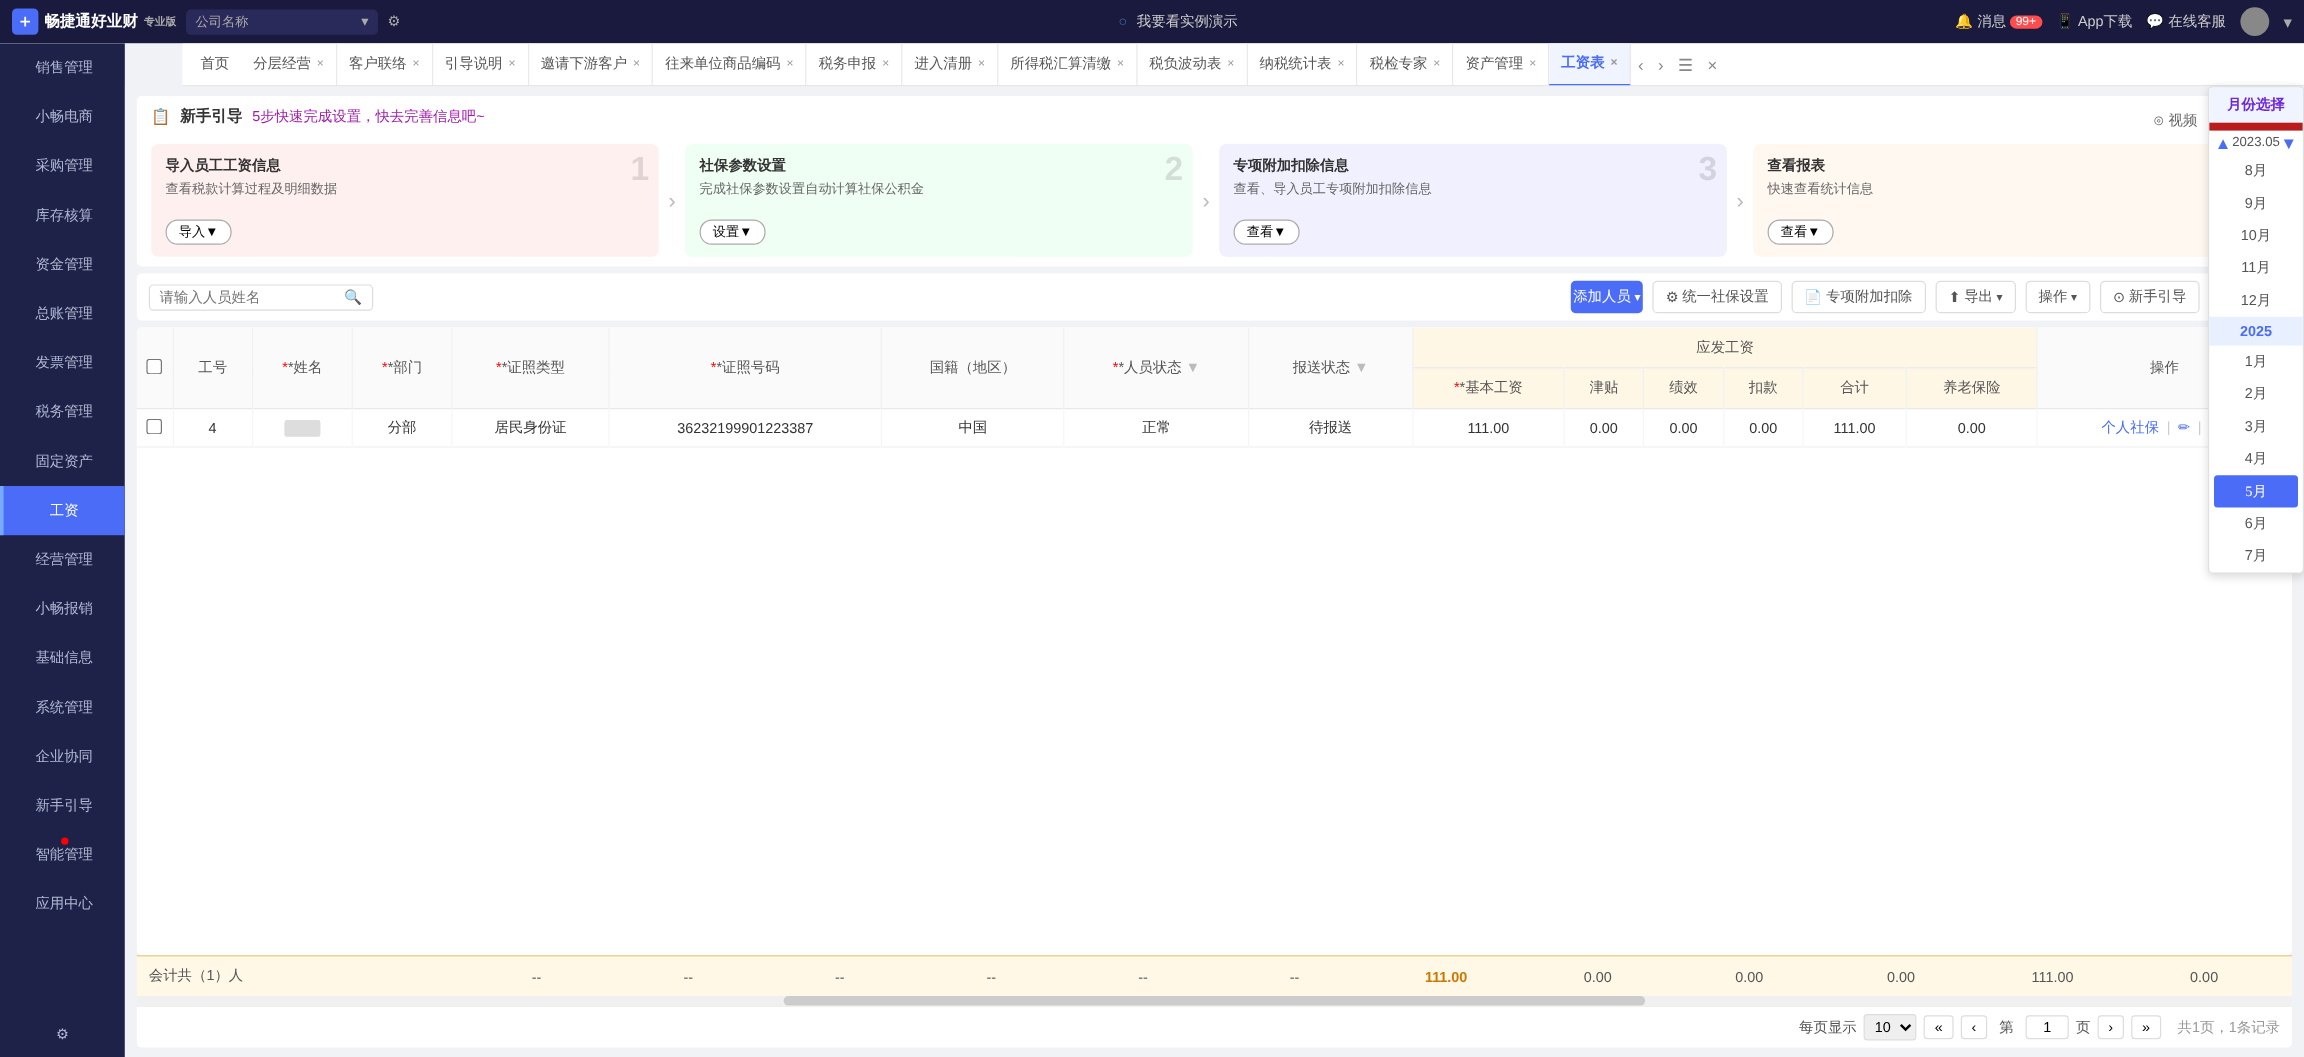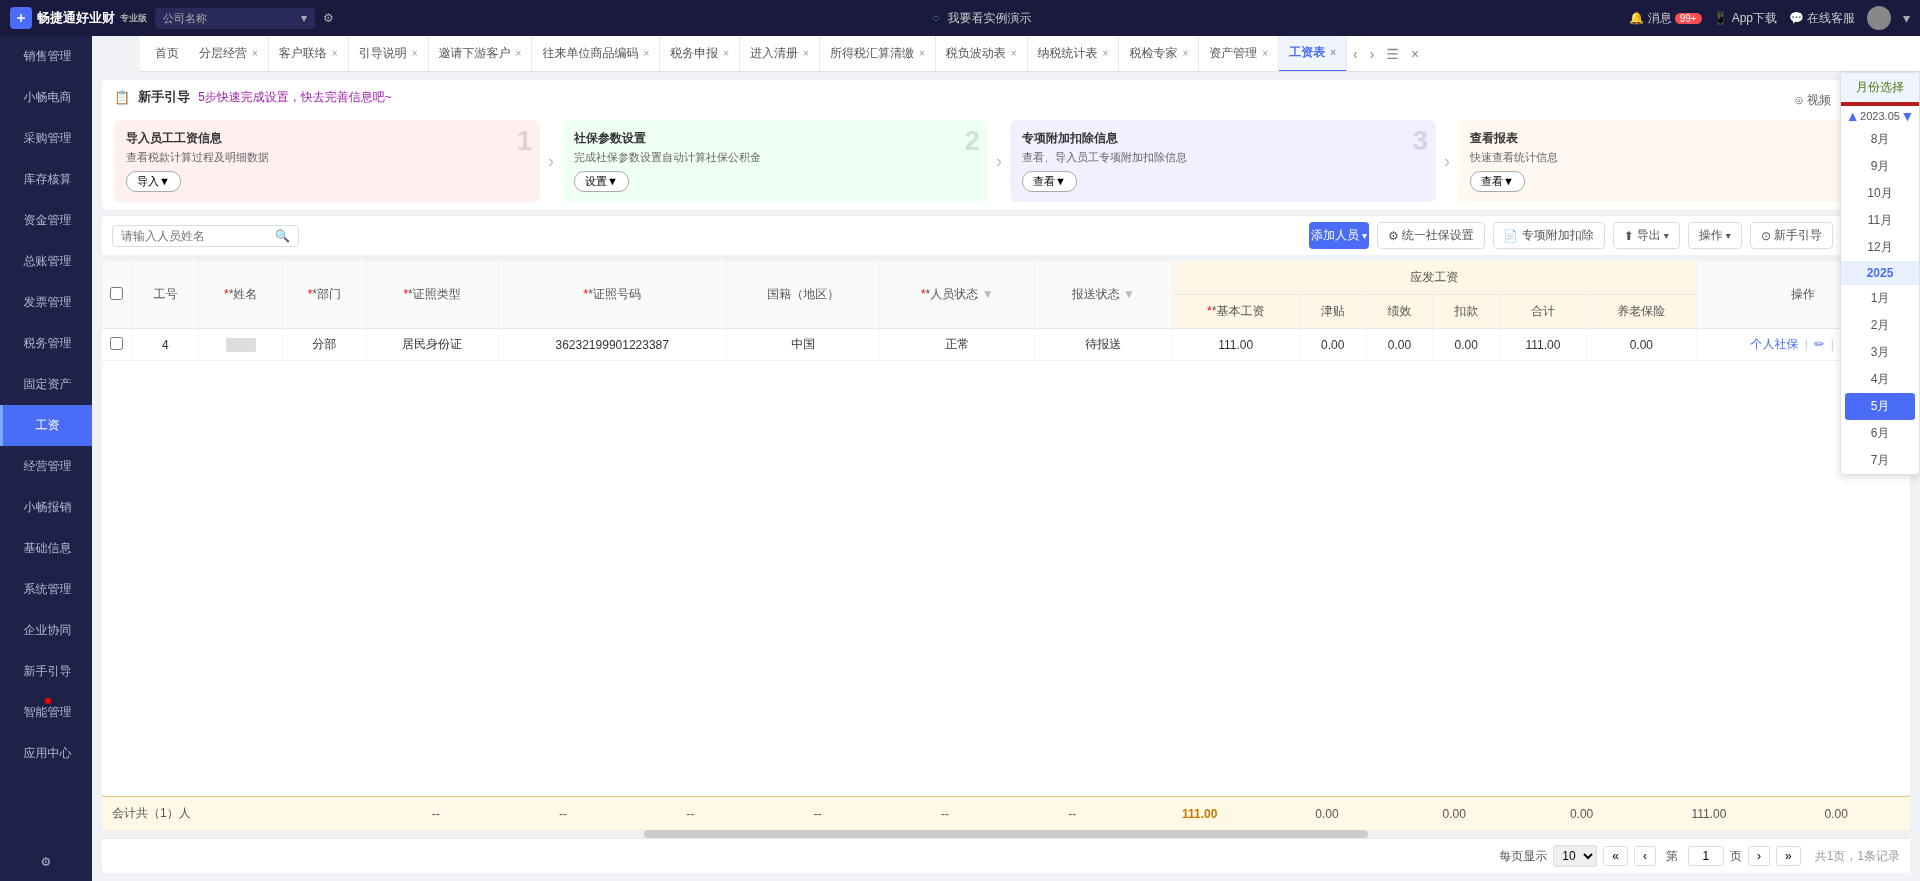--- a/index.html
+++ b/index.html
@@ -15,21 +15,21 @@
     .top-bar-center { display: flex; align-items: center; gap: 8px; color: #ccc; font-size: 12px; }
     .top-bar-right { display: flex; align-items: center; gap: 12px; color: #ccc; font-size: 12px; }
     .notification-badge { background: #ff4d4f; color: #fff; border-radius: 10px; padding: 0 5px; font-size: 10px; }
     .top-bar-right-item { display: flex; align-items: center; gap: 3px; cursor: pointer; }
     .user-avatar { width: 24px; height: 24px; border-radius: 50%; background: #888; }
 
     
     .main-layout { display: flex; flex: 1; overflow: hidden; }
 
     
-    .sidebar { width: 92px; background: #1e2248; display: flex; flex-direction: column; flex-shrink: 0; overflow-y: auto; }
+    .sidebar { width: 104px; background: #1e2248; display: flex; flex-direction: column; flex-shrink: 0; overflow-y: auto; }
     .sidebar-item { padding: 12px 5px; text-align: center; color: #b0b8d4; font-size: 12px; cursor: pointer; border-left: 3px solid transparent; }
     .sidebar-item.active { background: #4a6cf7; color: #fff; border-left-color: #7af; }
     .sidebar-gear { margin-top: auto; padding: 12px 5px; text-align: center; color: #b0b8d4; cursor: pointer; }
 
     
     .tab-bar { height: 36px; background: #fff; display: flex; align-items: center; border-bottom: 1px solid #e0e0e0; flex-shrink: 0; padding: 0 5px; overflow: hidden; margin-left: 48px; }
     .tab-item { display: flex; align-items: center; height: 36px; padding: 0 10px; font-size: 12px; color: #555; border-right: 1px solid #e8e8e8; cursor: pointer; white-space: nowrap; flex-shrink: 0; }
     .tab-item.active { background: #f0f4ff; color: #4a6cf7; font-weight: bold; border-bottom: 2px solid #4a6cf7; }
     .tab-close { margin-left: 5px; color: #999; font-size: 10px; cursor: pointer; }
     .tab-nav-btn { padding: 0 6px; cursor: pointer; color: #888; font-size: 14px; }
@@ -44,21 +44,21 @@
     .guide-steps { display: flex; align-items: center; gap: 8px; }
     .guide-step { border-radius: 6px; padding: 10px 12px; flex: 1; position: relative; min-height: 80px; display: flex; flex-direction: column; justify-content: space-between; }
     .guide-step-1 { background: #fff0f0; }
     .guide-step-2 { background: #f0fff4; }
     .guide-step-3 { background: #f0f0ff; }
     .guide-step-4 { background: #fff8f0; }
     .guide-step-5 { background: #f8f0ff; }
     .guide-step-number { font-size: 28px; font-weight: bold; opacity: 0.15; position: absolute; right: 8px; top: 5px; }
     .guide-step-title { font-size: 12px; font-weight: bold; color: #333; }
     .guide-step-desc { font-size: 11px; color: #666; margin-top: 3px; }
-    .guide-step-btn { margin-top: 6px; }
+    .guide-step-btn { margin-top: 18px; }
     .guide-step-btn button { font-size: 11px; padding: 2px 10px; border: 1px solid #aaa; border-radius: 10px; background: #fff; cursor: pointer; }
     .guide-arrow { color: #bbb; font-size: 18px; flex-shrink: 0; }
     .guide-title-sub { font-size: 12px; color: #a21caf; font-weight: normal; }
     .guide-header { display: flex; align-items: center; justify-content: space-between; margin-bottom: 8px; }
     .guide-header-right { display: flex; gap: 10px; color: #666; font-size: 12px; cursor: pointer; }
 
     
     .toolbar { background: #fff; margin: 6px 10px 0; border-radius: 4px; padding: 6px 10px; display: flex; align-items: center; gap: 8px; flex-shrink: 0; }
     .search-input-wrap { display: flex; align-items: center; border: 1px solid #ddd; border-radius: 4px; padding: 3px 8px; background: #fff; gap: 4px; }
     .search-input-wrap input { border: none; outline: none; font-size: 12px; width: 150px; color: #0369a1; }
@@ -84,26 +84,26 @@
     .footer-cell { text-align: center; flex: 1; }
 
     
     .pagination { background: #fff; margin: 0 10px 8px; border-radius: 0 0 4px 4px; padding: 6px 10px; display: flex; align-items: center; justify-content: flex-end; gap: 6px; font-size: 12px; color: #555; flex-shrink: 0; border-top: 1px solid #e8e8e8; }
     .pagination-btn { border: 1px solid #ddd; background: #fff; padding: 2px 8px; border-radius: 3px; cursor: pointer; font-size: 12px; }
     .pagination-input { border: 1px solid #ddd; width: 36px; text-align: center; padding: 2px; border-radius: 3px; font-size: 12px; }
     select.page-size { border: 1px solid #ddd; padding: 2px 4px; border-radius: 3px; font-size: 12px; }
 
     
     .month-selector { position: absolute; right: 0; top: 36px; width: 80px; background: #fff; border: 1px solid #e0e0e0; border-radius: 4px; box-shadow: 0 2px 8px rgba(0,0,0,0.15); z-index: 100; font-size: 12px; }
-    .month-selector-header { background: #f0f4ff; padding: 6px 8px; font-weight: normal; text-align: center; color: #4d7c0f; border-bottom: 4px solid #b91c1c; border-radius: 4px 4px 0 0; }
+    .month-selector-header { background: #f0f4ff; padding: 6px 8px; font-weight: bold; text-align: center; color: #6d28d9; border-bottom: 7px solid #b91c1c; border-radius: 4px 4px 0 0; }
     .month-nav { display: flex; justify-content: space-between; align-items: center; padding: 2px 4px; }
     .month-nav-btn { cursor: pointer; color: #4a6cf7; font-size: 14px; width: 20px; text-align: center; }
     .month-list { }
     .month-item { padding: 5px 8px; text-align: center; cursor: pointer; color: #555; }
-    .month-item.active { background: #4a6cf7; color: #fff; border-radius: 3px; margin: 0 4px; }
+    .month-item.active { background: #4a6cf7; color: #fff; border-radius: 3px; margin: 0 4px; font-family: Liberation Serif, serif; }
     .month-item.current-year { font-weight: bold; background: #e8f0ff; color: #4a6cf7; }
     .content-right-area { flex: 1; display: flex; flex-direction: column; overflow: hidden; position: relative; }
 
     .dropdown-arrow { font-size: 10px; }
   </style>
 </head>
 <body>
 
 <div class="app-wrapper">
 

